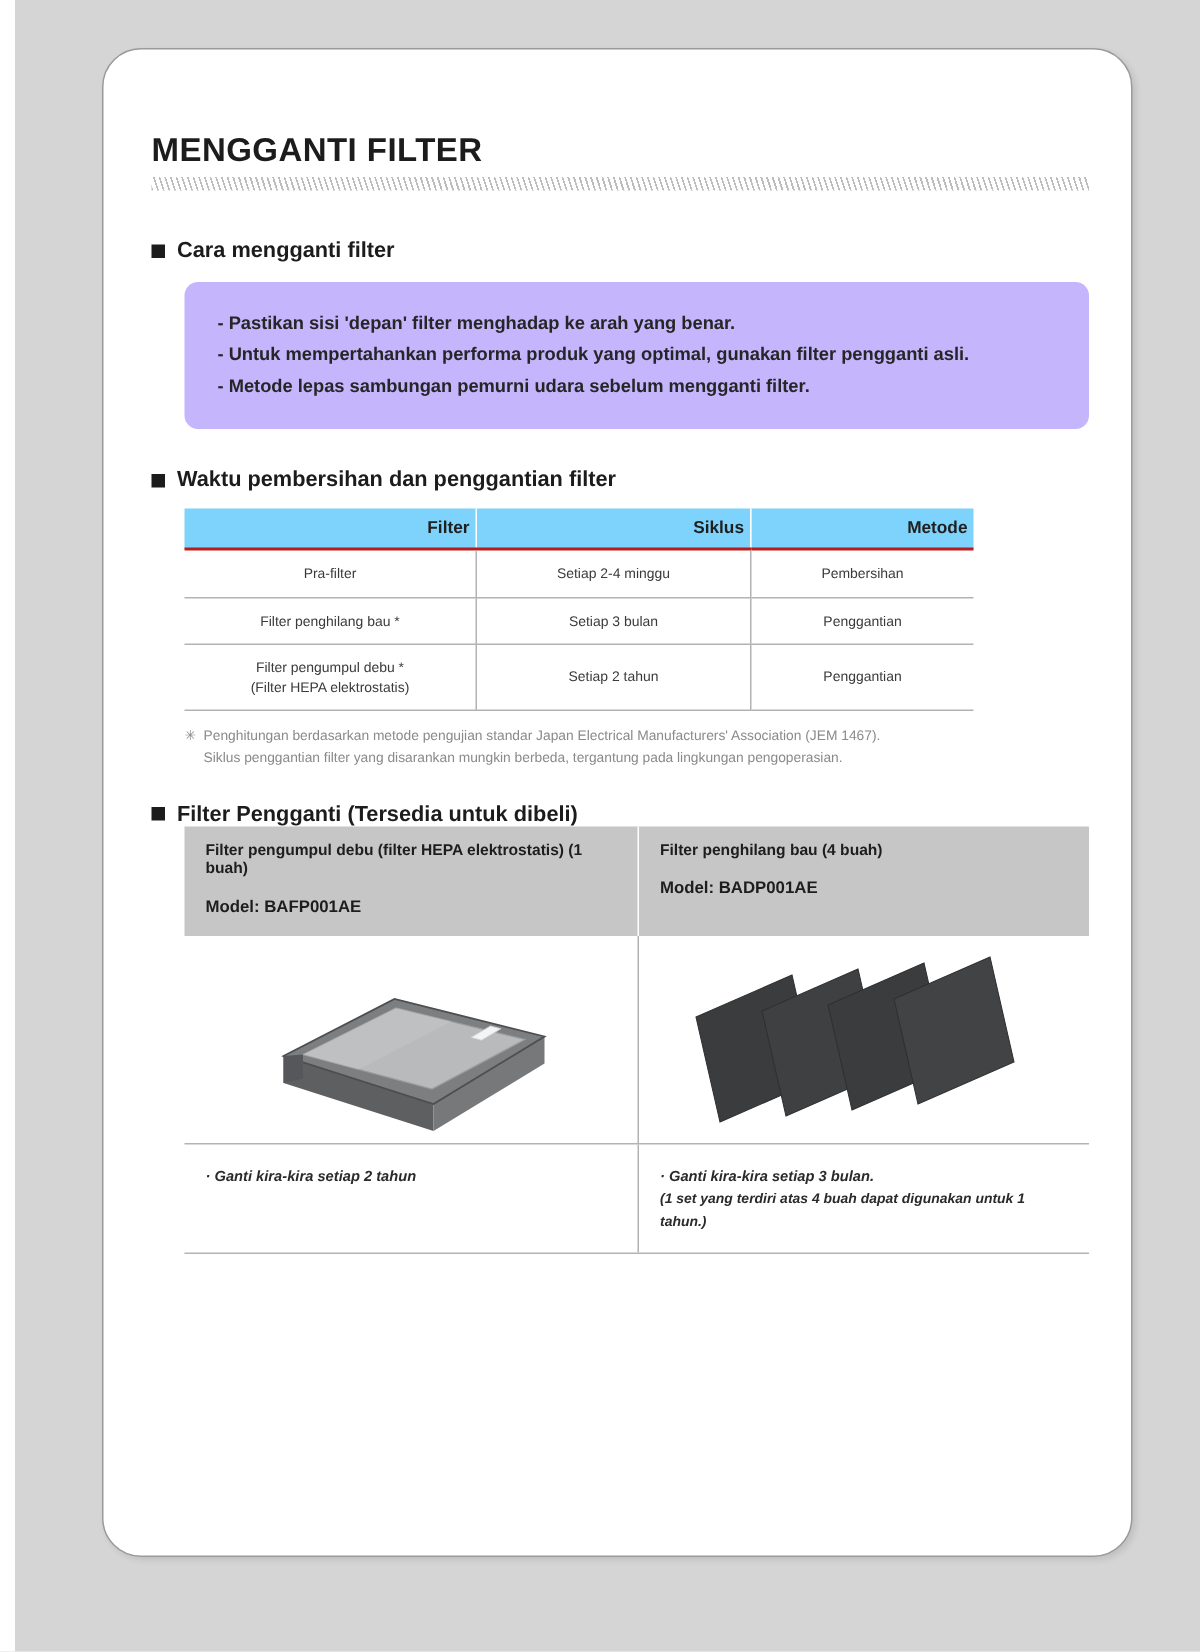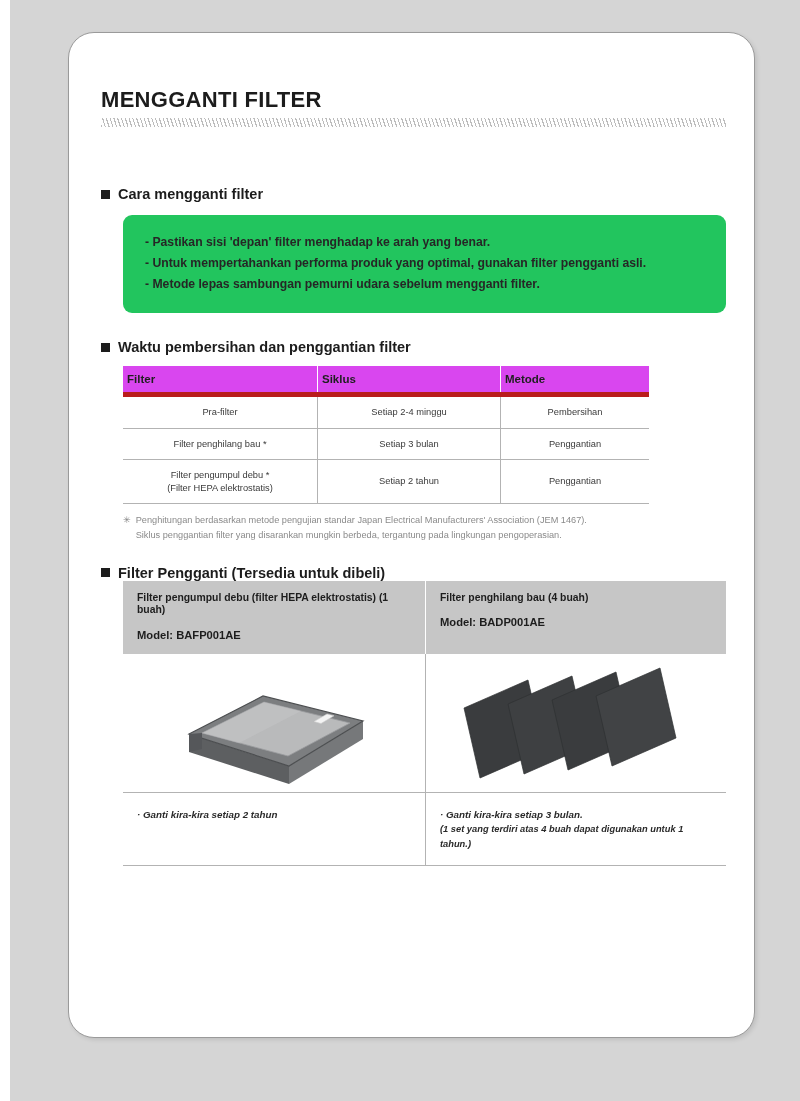--- a/index.html
+++ b/index.html
@@ -84,21 +84,21 @@
     flex: none;
     position: relative;
     top: 0px;
   }
 
   
   .note-box {
     margin-left: 22px;
     margin-top: 13px;
     width: 603px;
-    background: #22c55e;
+    background: #c4b5fd;
     border-radius: 9px;
     padding: 17px 22px 18px 22px;
     box-sizing: border-box;
   }
   .note-line {
     font-size: 12.2px;
     font-weight: bold;
     color: #262626;
     line-height: 1.72;
     white-space: nowrap;
@@ -109,28 +109,28 @@
     margin-left: 22px;
     margin-top: 11px;
     width: 500px;
   }
   table.sched {
     border-collapse: collapse;
     width: 500px;
     table-layout: fixed;
   }
   table.sched th {
-    background: #d946ef;
+    background: #7dd3fc;
     color: #1f1f1f;
     font-size: 11.5px;
     font-weight: bold;
     padding: 7px 4px 7px 4px;
-    text-align: left;
+    text-align: right;
     border-right: 1px solid #ffffff;
-    border-bottom: 5px solid #b91c1c;
+    border-bottom: 2px solid #b91c1c;
   }
   table.sched th:last-child { border-right: none; }
   table.sched td {
     font-size: 9.3px;
     color: #3a3a3a;
     text-align: center;
     padding: 9px 4px;
     border-bottom: 1px solid #b3b3b3;
     border-right: 1px solid #b3b3b3;
     vertical-align: middle;
@@ -226,21 +226,21 @@
 
 <div class="left-strip"></div>
 <div class="page-bg"></div>
 
 <div class="page-card">
   <div class="content">
 
     <h1 class="page-title">MENGGANTI FILTER</h1>
     <div class="title-rule"></div>
 
-    <div style="margin-top:59px;">
+    <div style="margin-top:32px;">
       <div class="section-head">
         <span class="sq-bullet"></span>
         <span>Cara mengganti filter</span>
       </div>
 
       <div class="note-box">
         <div class="note-line">- Pastikan sisi 'depan' filter menghadap ke arah yang benar.</div>
         <div class="note-line">- Untuk mempertahankan performa produk yang optimal, gunakan filter pengganti asli.</div>
         <div class="note-line">- Metode lepas sambungan pemurni udara sebelum mengganti filter.</div>
       </div>

